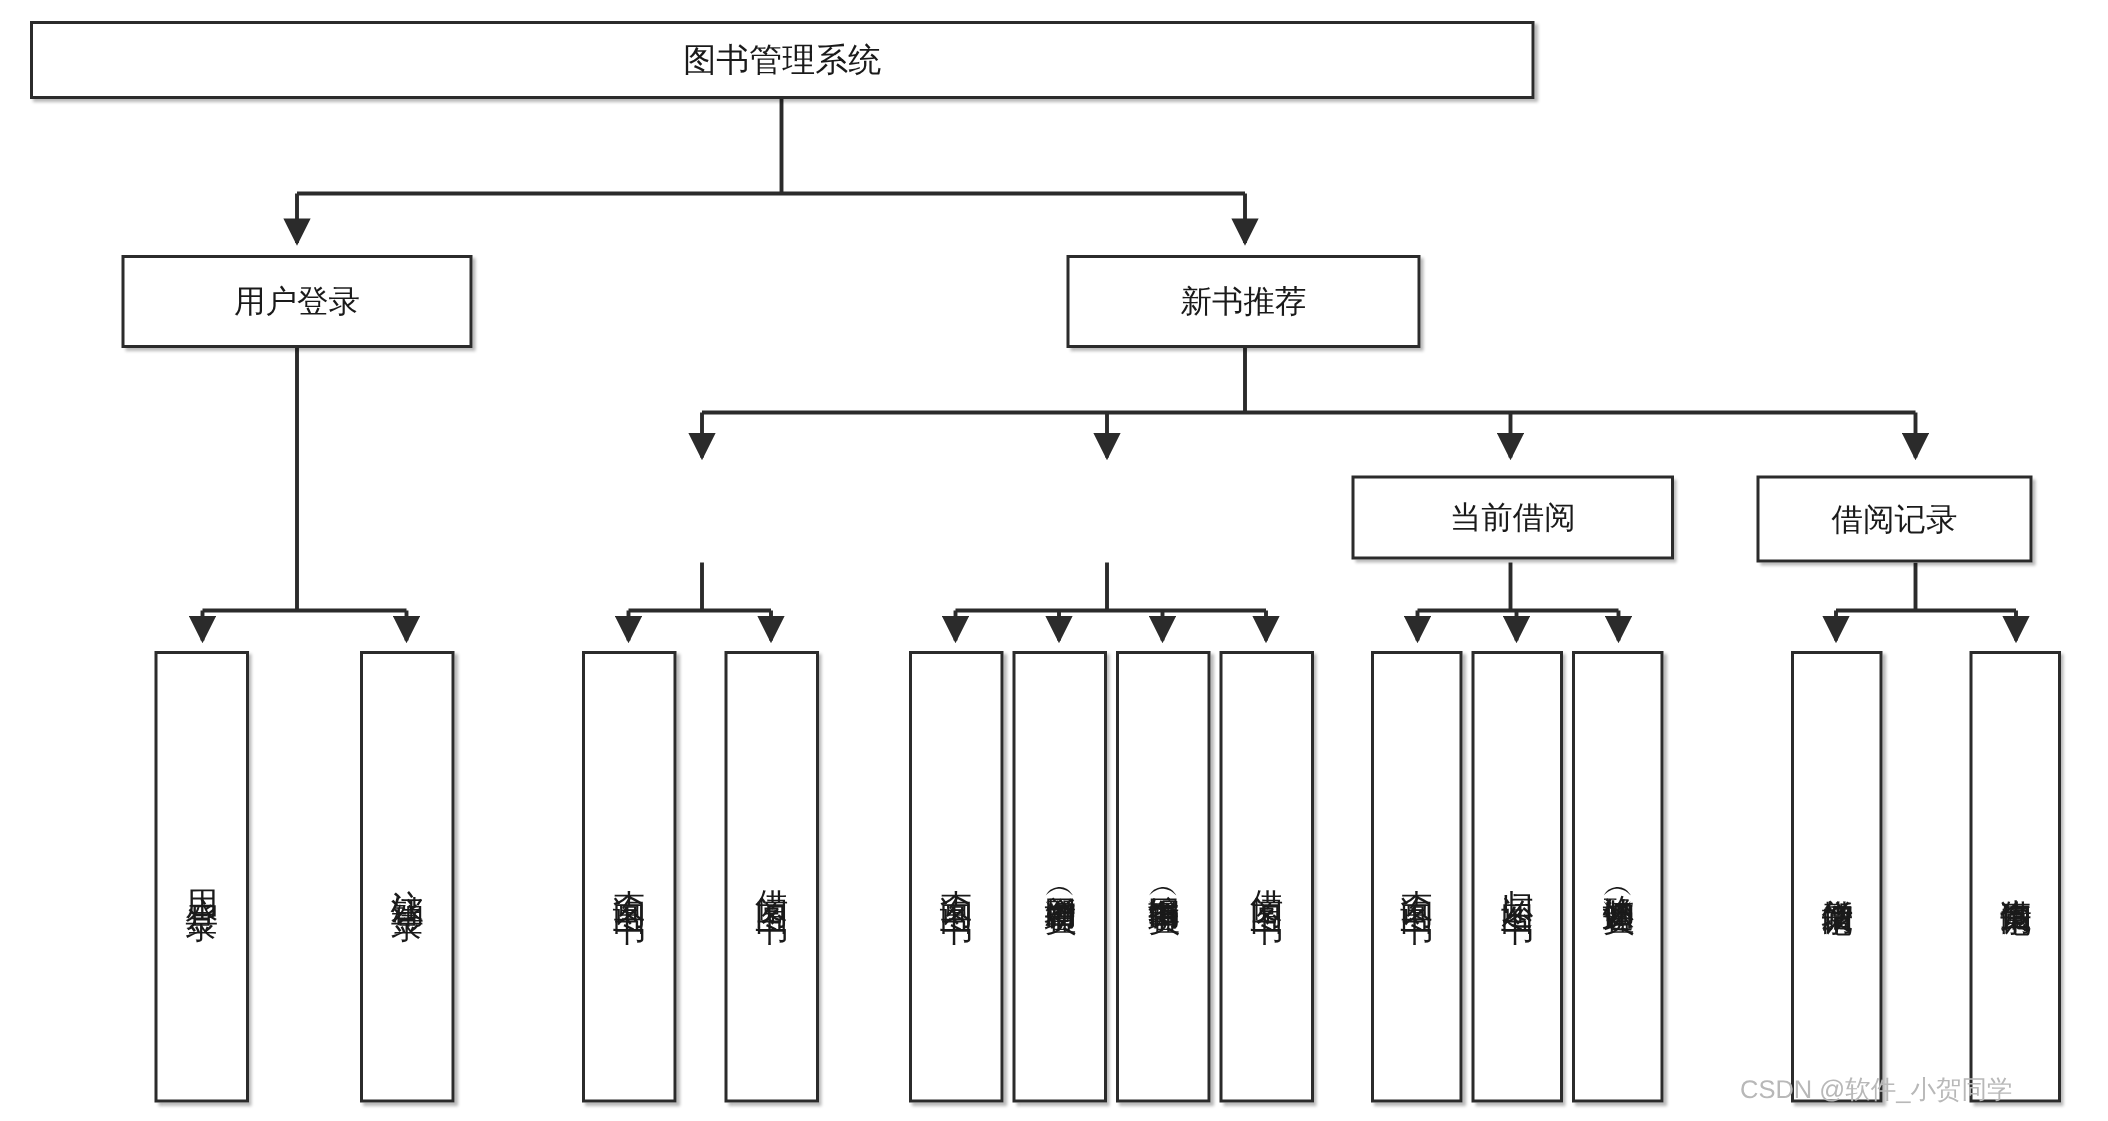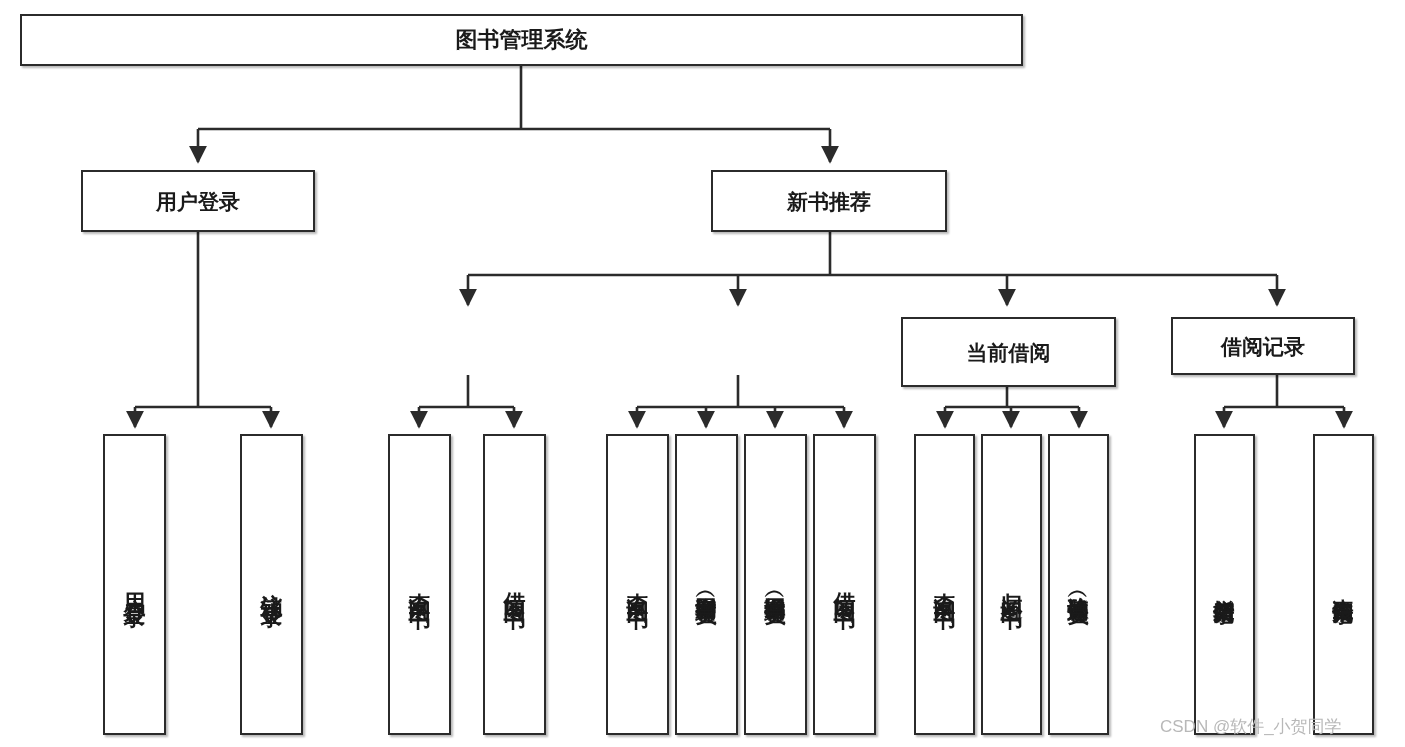--- a/index.html
+++ b/index.html
@@ -28,21 +28,20 @@
   .node {
     position: absolute;
     box-sizing: border-box;
     background: #ffffff;
     border: 2px solid #2b2b2b;
     box-shadow: 2px 2px 2px rgba(0,0,0,0.28);
     display: flex;
     align-items: center;
     justify-content: center;
     overflow: hidden;
-    font-weight: bold;
   }
   .node-label {
     color: #1a1a1a;
     text-align: center;
     line-height: 1.0;
     white-space: nowrap;
   }
   .node.horizontal .node-label {
     font-size: 21px;
   }
@@ -131,21 +130,21 @@
     <span class="node-label">图书管理系统</span>
   </div>
 
   <div class="node horizontal" style="left:81px; top:170px; width:234px; height:62px;">
     <span class="node-label">用户登录</span>
   </div>
   <div class="node horizontal" style="left:711px; top:170px; width:236px; height:62px;">
     <span class="node-label">新书推荐</span>
   </div>
 
-  <div class="node horizontal" style="left:901px; top:317px; width:215px; height:70px;">
+  <div class="node horizontal" style="left:901px; top:317px; width:215px; height:56px;">
     <span class="node-label">当前借阅</span>
   </div>
   <div class="node horizontal" style="left:1171px; top:317px; width:184px; height:58px;">
     <span class="node-label">借阅记录</span>
   </div>
 
   <div class="node vertical" style="left:103px; top:434px; width:63px; height:301px;">
     <span class="node-label">用户登录</span>
   </div>
   <div class="node vertical" style="left:240px; top:434px; width:63px; height:301px;">

